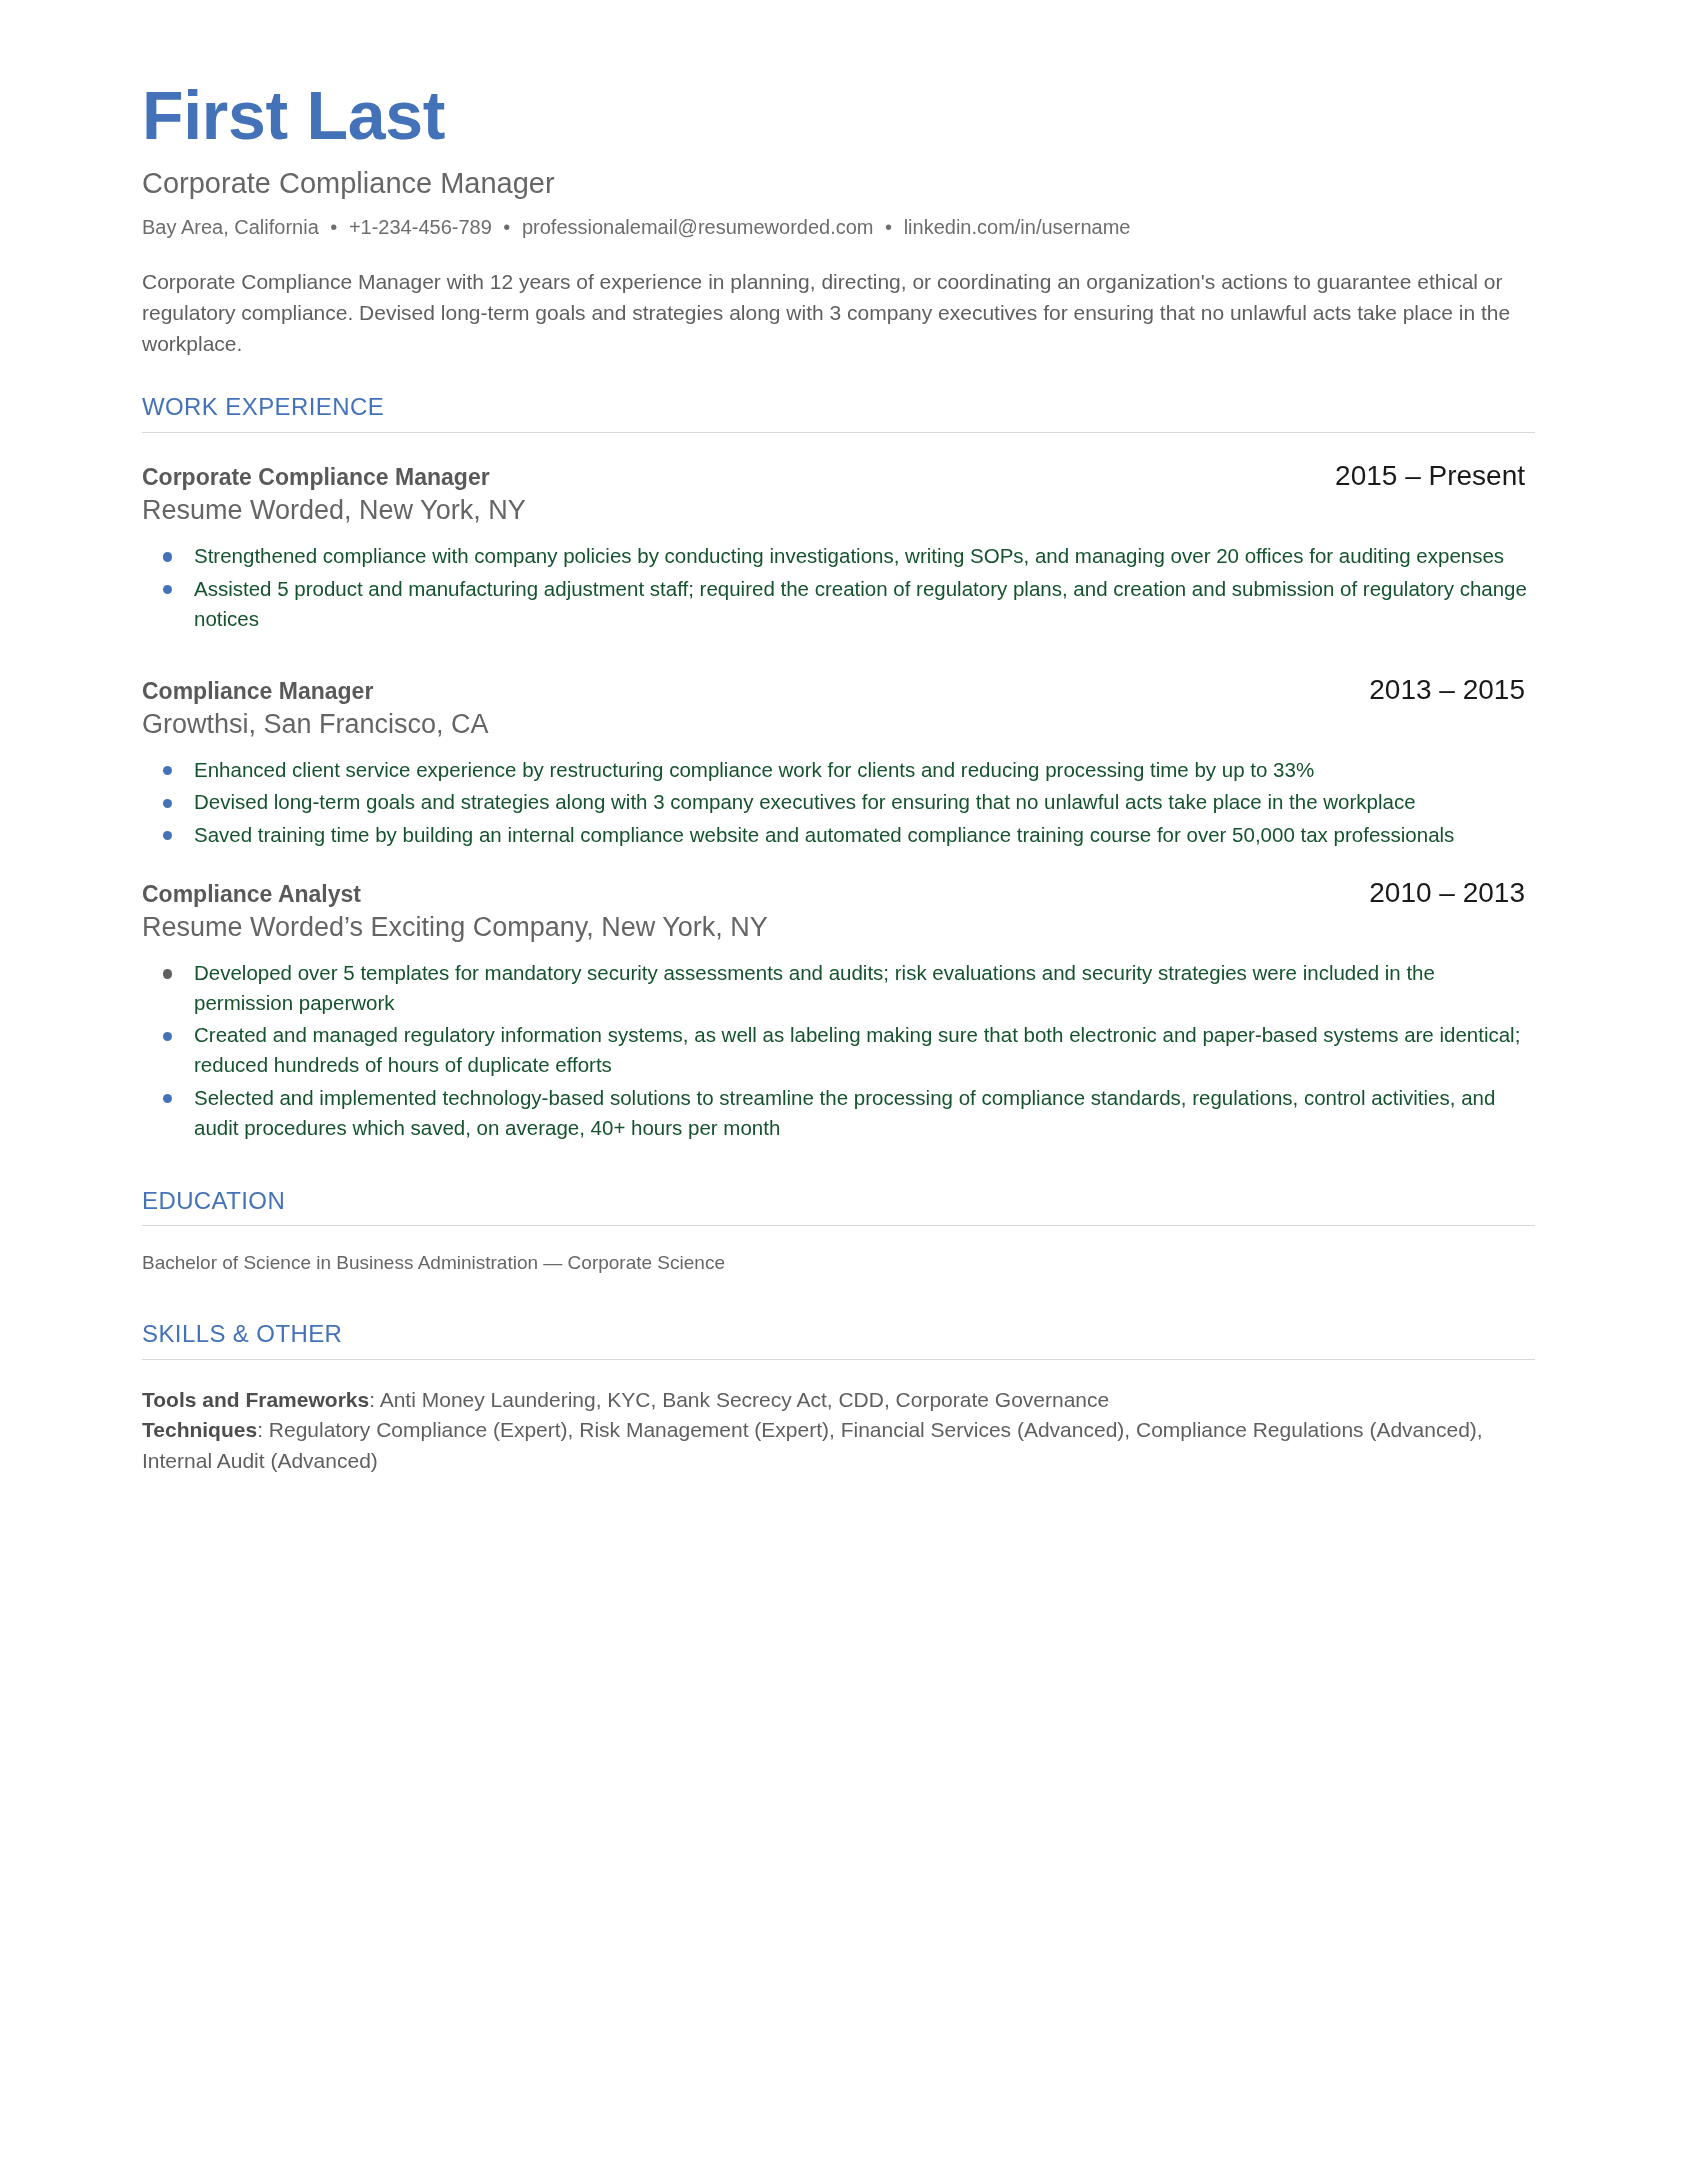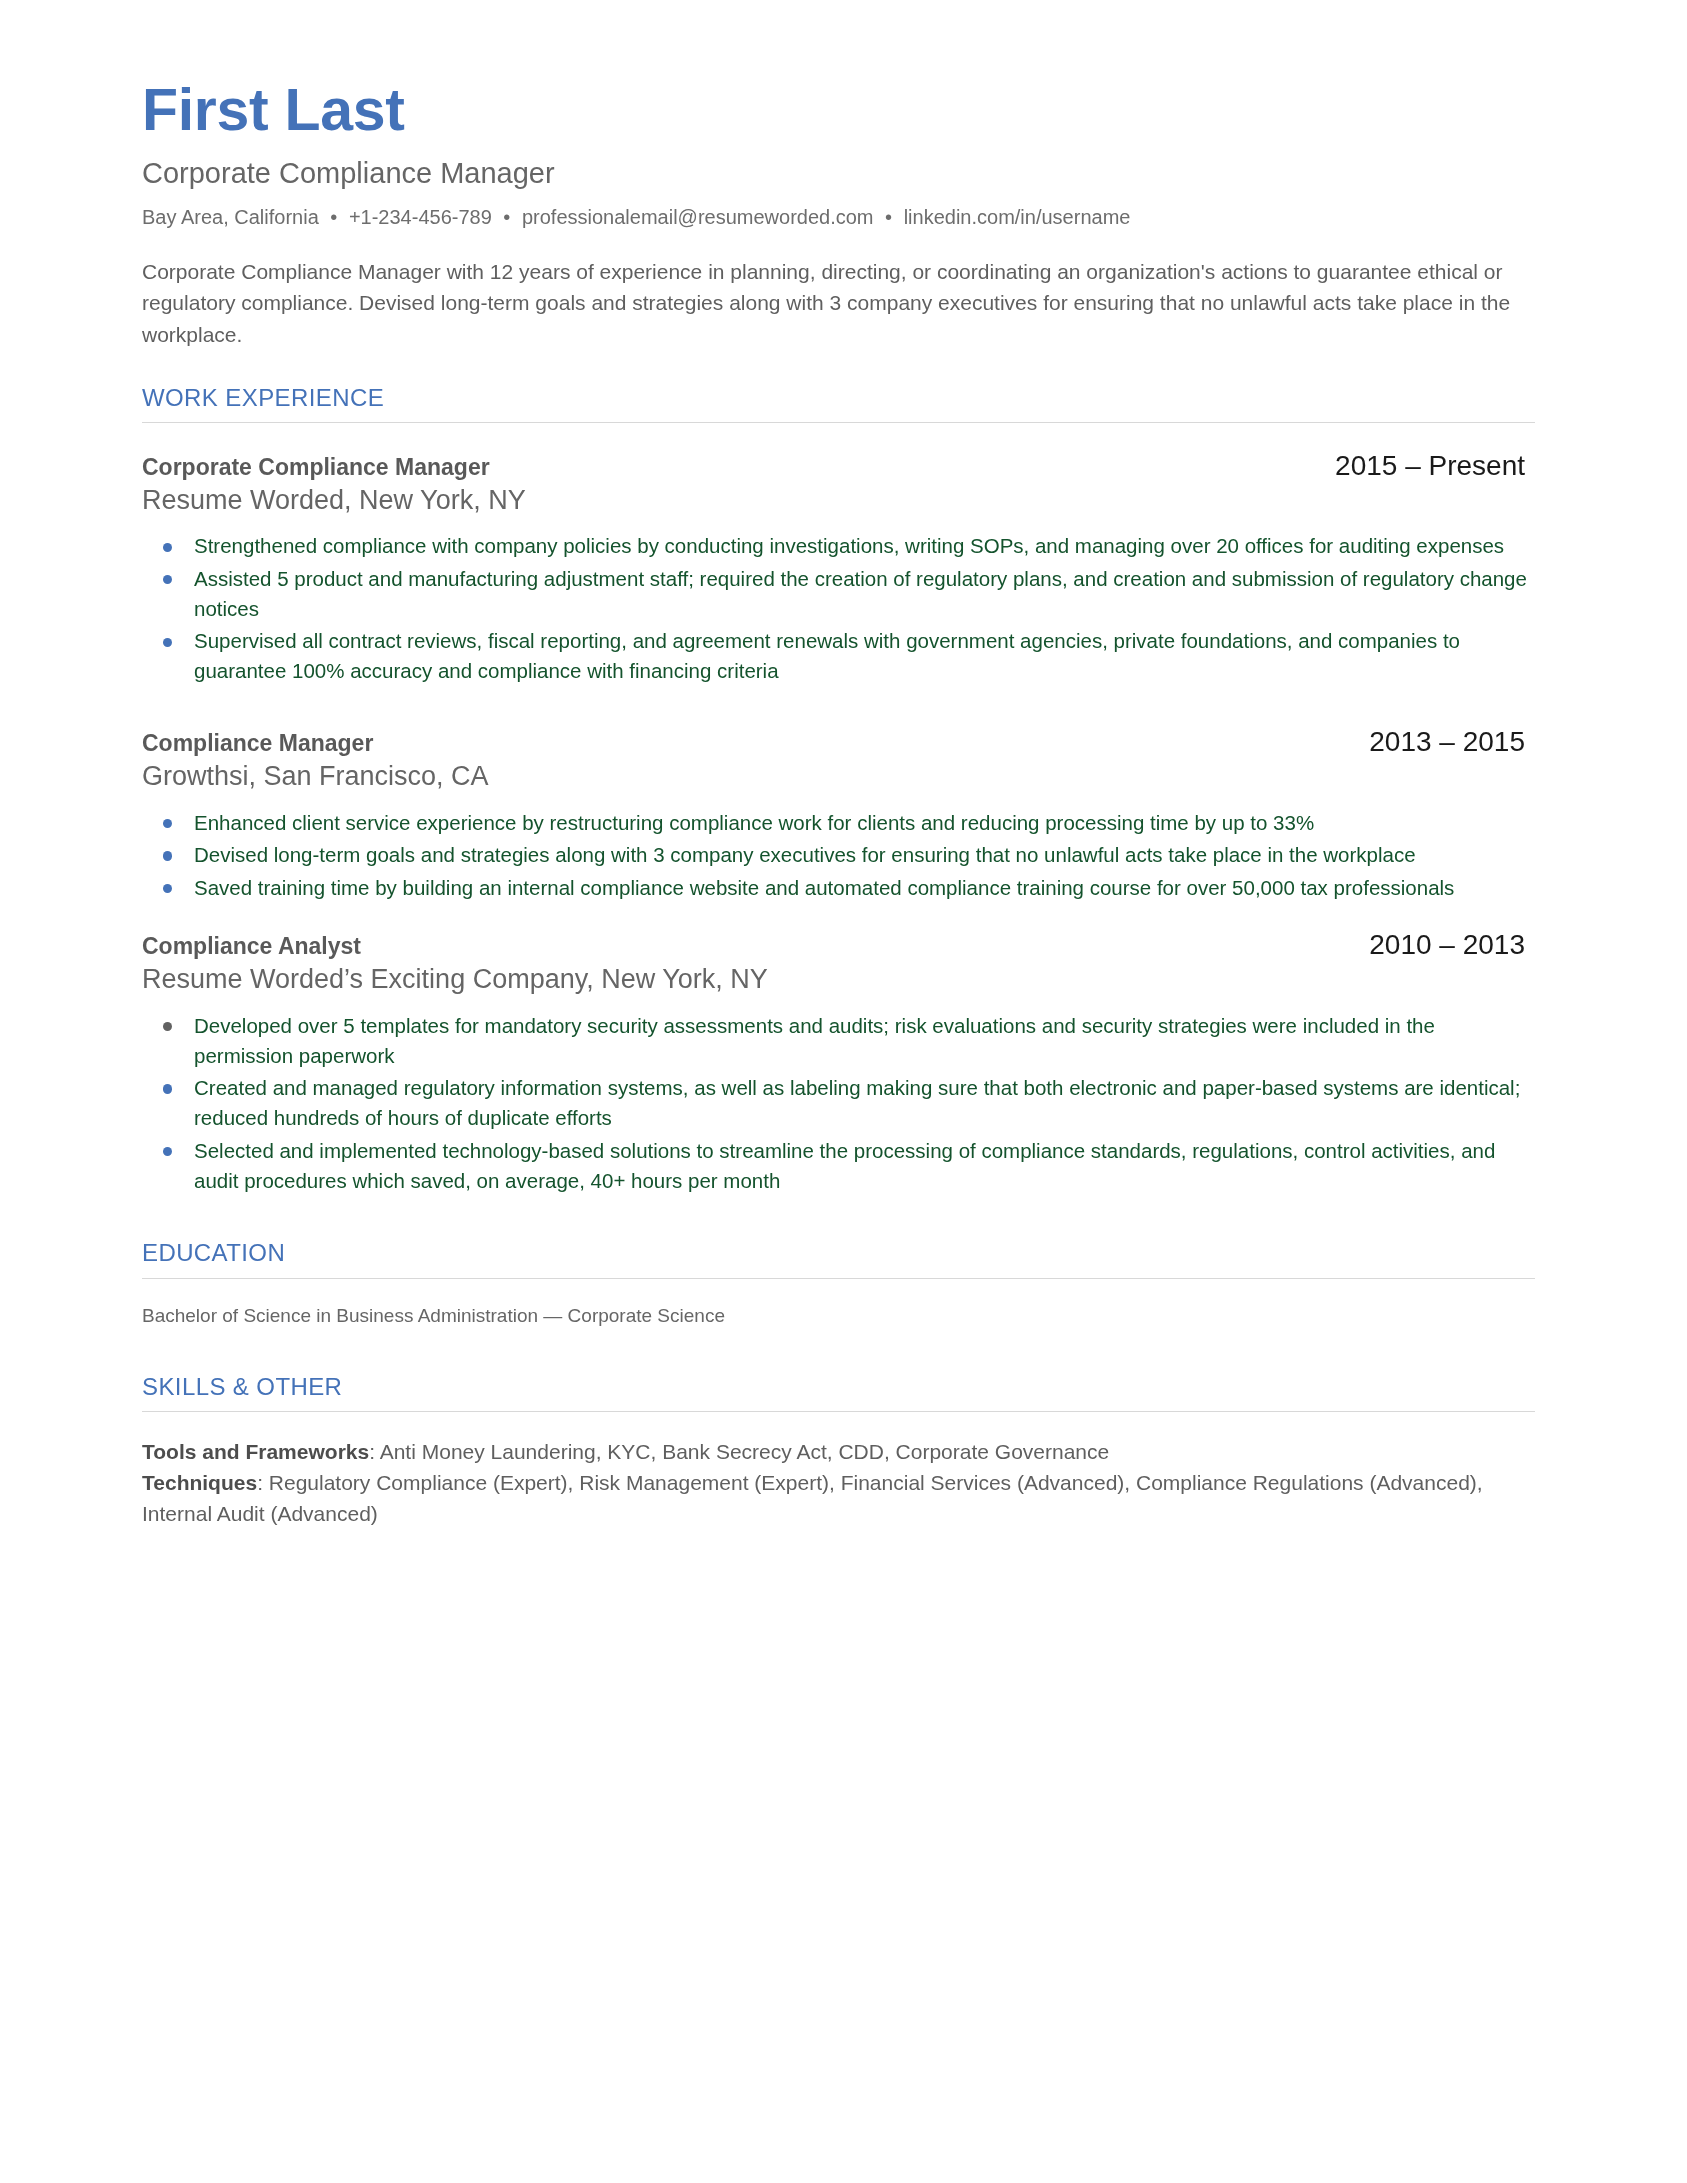--- a/index.html
+++ b/index.html
@@ -18,21 +18,21 @@
     position: relative;
     width: 1687px;
     height: 2183px;
     background: #ffffff;
     box-sizing: border-box;
     padding: 79px 152px 0 142px;
   }
 
   
   .name {
-    font-size: 59px;
+    font-size: 68px;
     font-weight: bold;
     color: #4472b8;
     letter-spacing: -0.3px;
     line-height: 1.08;
     margin: 0 0 14.6px 0;
   }
   .headline {
     font-size: 29px;
     color: #666666;
     font-weight: normal;
@@ -186,21 +186,20 @@
 
   <div class="entry">
     <div class="entry-top">
       <div class="entry-title">Corporate Compliance Manager</div>
       <div class="entry-dates">2015 – Present</div>
     </div>
     <div class="entry-org">Resume Worded, New York, NY</div>
     <ul class="bullets">
       <li><span class="dot"></span><span>Strengthened compliance with company policies by conducting investigations, writing SOPs, and managing over 20 offices for auditing expenses</span></li>
       <li><span class="dot"></span><span>Assisted 5 product and manufacturing adjustment staff; required the creation of regulatory plans, and creation and submission of regulatory change notices</span></li>
-      <li><span class="dot"></span><span>Supervised all contract reviews, fiscal reporting, and agreement renewals with government agencies, private foundations, and companies to guarantee 100% accuracy and compliance with financing criteria</span></li>
     </ul>
   </div>
 
   <div class="gap-after-entry"></div>
 
   <div class="entry">
     <div class="entry-top">
       <div class="entry-title">Compliance Manager</div>
       <div class="entry-dates">2013 – 2015</div>
     </div>

